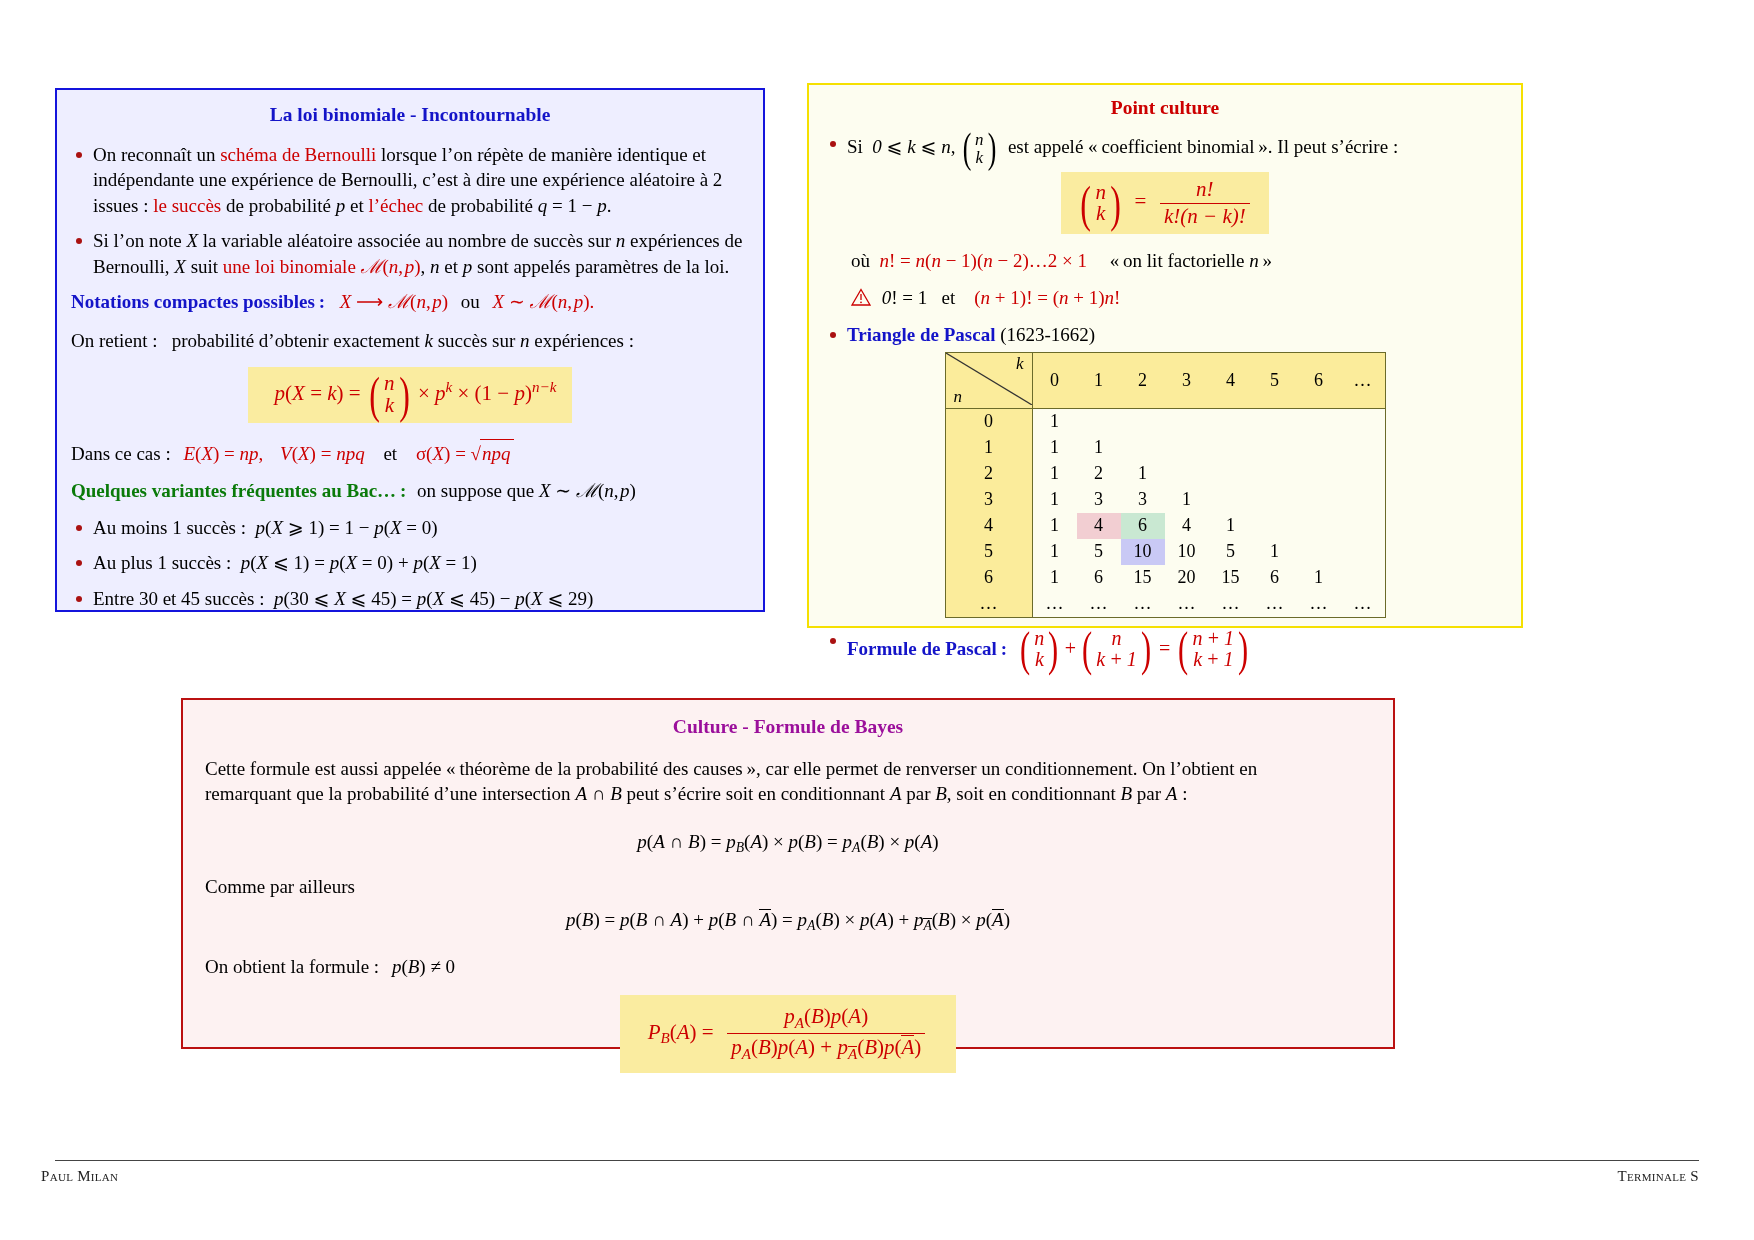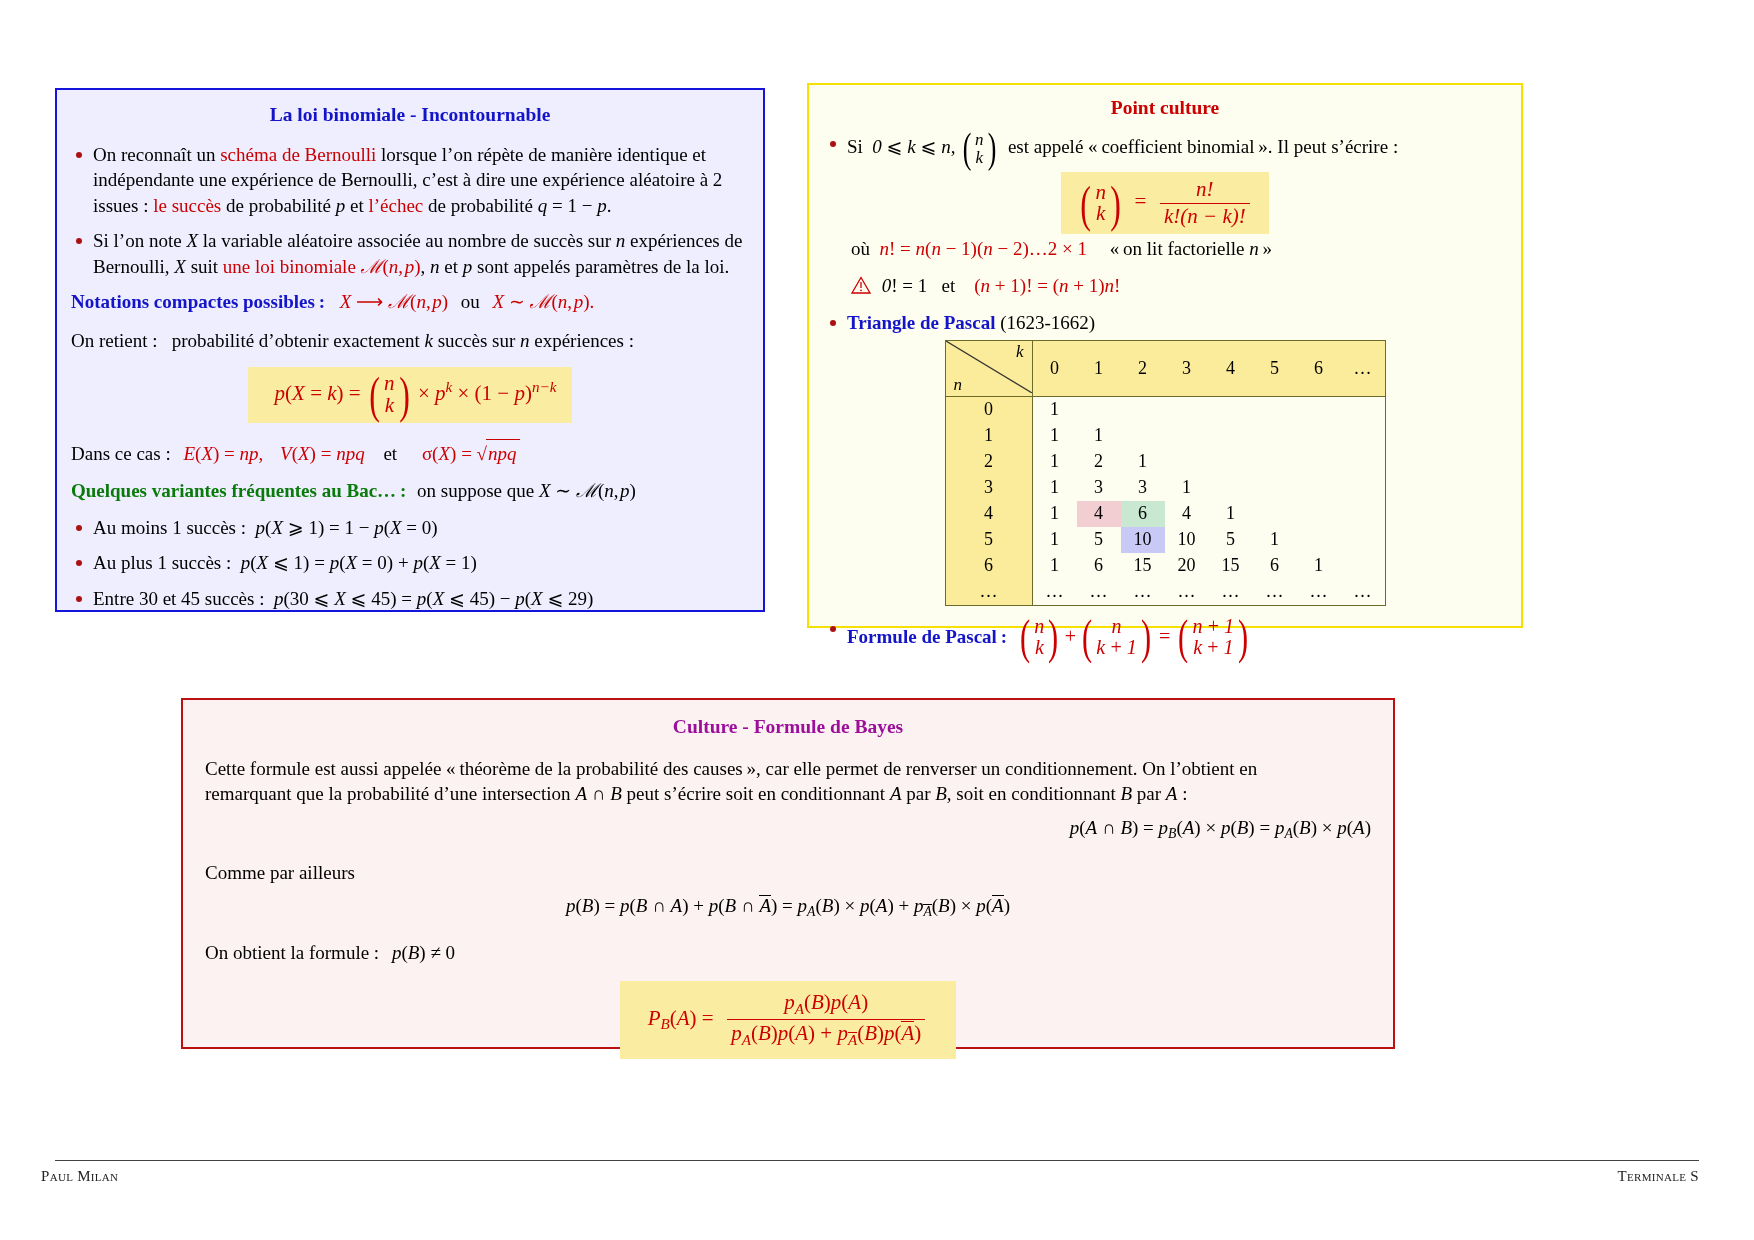--- a/index.html
+++ b/index.html
@@ -239,21 +239,21 @@
             </span>
           × <span class="mi">p</span><span class="sup">k</span> × (1 − <span class="mi">p</span>)<span class="sup">n−k</span>
         </span>
       </div>
 
       <div class="body-text" style="margin-top: 16px;">
         Dans ce cas :
         <span class="red" style="margin-left:8px;"><span class="mi">E</span>(<span class="mi">X</span>) = <span class="mi">np</span>,</span>
         <span class="red" style="margin-left:12px;"><span class="mi">V</span>(<span class="mi">X</span>) = <span class="mi">npq</span></span>
         <span style="margin-left:14px;">et</span>
-        <span class="red" style="margin-left:20px;text-align:center;">σ(<span class="mi">X</span>) = √<span class="sqrt mi">npq</span></span>
+        <span class="red" style="margin-left:14px;text-align:center;">σ(<span class="mi">X</span>) = √<span class="sqrt mi">npq</span></span>
       </div>
 
       <div class="body-text" style="margin-top: 12px;">
         <span class="green" style="font-weight:bold;">Quelques variantes fréquentes au Bac…</span><span class="green" style="font-weight:bold;"> :</span>
         <span style="margin-left:6px;">on suppose que <span class="mi">X</span> ∼ <span class="mi">ℳ</span>(<span class="mi">n</span>, <span class="mi">p</span>)</span>
       </div>
 
       <ul class="bl body-text" style="margin-top: 11px;">
         <li>
           Au moins 1 succès :&nbsp; <span class="mi">p</span>(<span class="mi">X</span> ⩾ 1) = 1 − <span class="mi">p</span>(<span class="mi">X</span> = 0)
@@ -298,21 +298,21 @@
               <span class="par">)</span>
             </span>
           &nbsp;=&nbsp;
           <span class="frac">
               <span class="num mi">n!</span>
               <span class="den mi">k!(n − k)!</span>
             </span>
         </span>
       </div>
 
-      <div class="body-text" style="margin-top: 2px; padding-left: 26px;">
+      <div class="body-text" style="margin-top: 14px; padding-left: 26px;">
         où&nbsp;&nbsp;<span class="red"><span class="mi">n</span>! = <span class="mi">n</span>(<span class="mi">n</span> − 1)(<span class="mi">n</span> − 2)…2 × 1</span>
         <span style="margin-left:18px;">« on lit factorielle <span class="mi">n</span> »</span>
       </div>
 
       <div class="body-text" style="margin-top: 11px; padding-left: 26px;">
         <span style="display:inline-block; vertical-align:-2px; margin-right:6px;">
           <svg width="20" height="18" viewBox="0 0 20 18">
             <polygon points="10,1.5 19,17 1,17" fill="none" stroke="#cc0000" stroke-width="1.3"></polygon>
             <line x1="10" y1="6" x2="10" y2="12" stroke="#cc0000" stroke-width="1.3"></line>
             <circle cx="10" cy="14.3" r="0.9" fill="#cc0000"></circle>
@@ -488,21 +488,21 @@
 
       <div class="body-text" style="margin-top: 18px;">
         <div>
           Cette formule est aussi appelée « théorème de la probabilité des causes », car elle permet de renverser un conditionnement. On l’obtient en
         </div>
         <div>
           remarquant que la probabilité d’une intersection <span class="mi">A</span> ∩ <span class="mi">B</span> peut s’écrire soit en conditionnant <span class="mi">A</span> par <span class="mi">B</span>, soit en conditionnant <span class="mi">B</span> par <span class="mi">A</span> :
         </div>
       </div>
 
-      <div class="center body-text" style="margin-top: 8px; text-align: right;">
+      <div class="center body-text" style="margin-top: 22px;">
         <span class="mi">p</span>(<span class="mi">A</span> ∩ <span class="mi">B</span>) = <span class="mi">p</span><span class="sub">B</span>(<span class="mi">A</span>) × <span class="mi">p</span>(<span class="mi">B</span>) = <span class="mi">p</span><span class="sub">A</span>(<span class="mi">B</span>) × <span class="mi">p</span>(<span class="mi">A</span>)
       </div>
 
       <div class="body-text" style="margin-top: 16px;">Comme par ailleurs</div>
 
       <div class="center body-text" style="margin-top: 8px;">
         <span class="mi">p</span>(<span class="mi">B</span>) = <span class="mi">p</span>(<span class="mi">B</span> ∩ <span class="mi">A</span>) + <span class="mi">p</span>(<span class="mi">B</span> ∩ <span class="ovl mi">A</span>) = <span class="mi">p</span><span class="sub">A</span>(<span class="mi">B</span>) × <span class="mi">p</span>(<span class="mi">A</span>) + <span class="mi">p</span><span class="sub"><span class="ovl">A</span></span>(<span class="mi">B</span>) × <span class="mi">p</span>(<span class="ovl mi">A</span>)
       </div>
 
       <div class="body-text" style="margin-top: 18px;">

